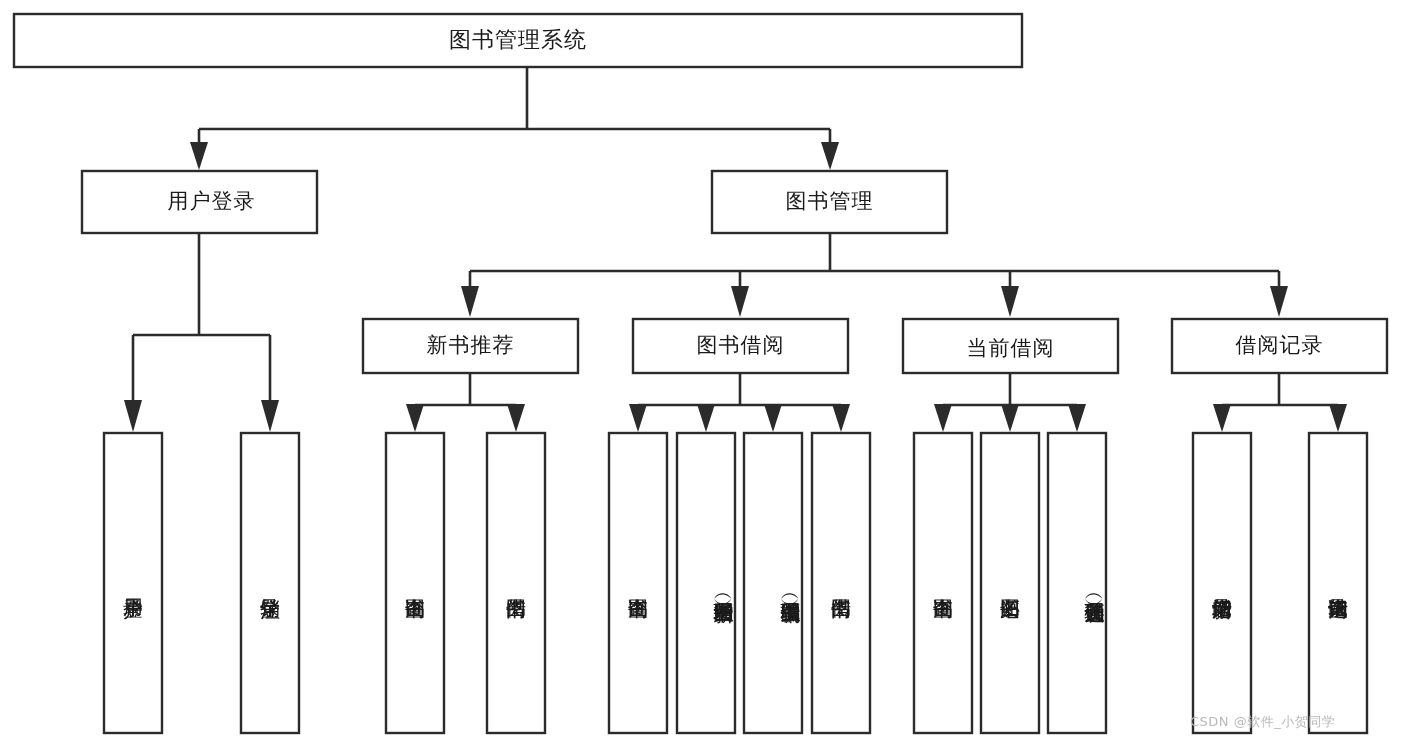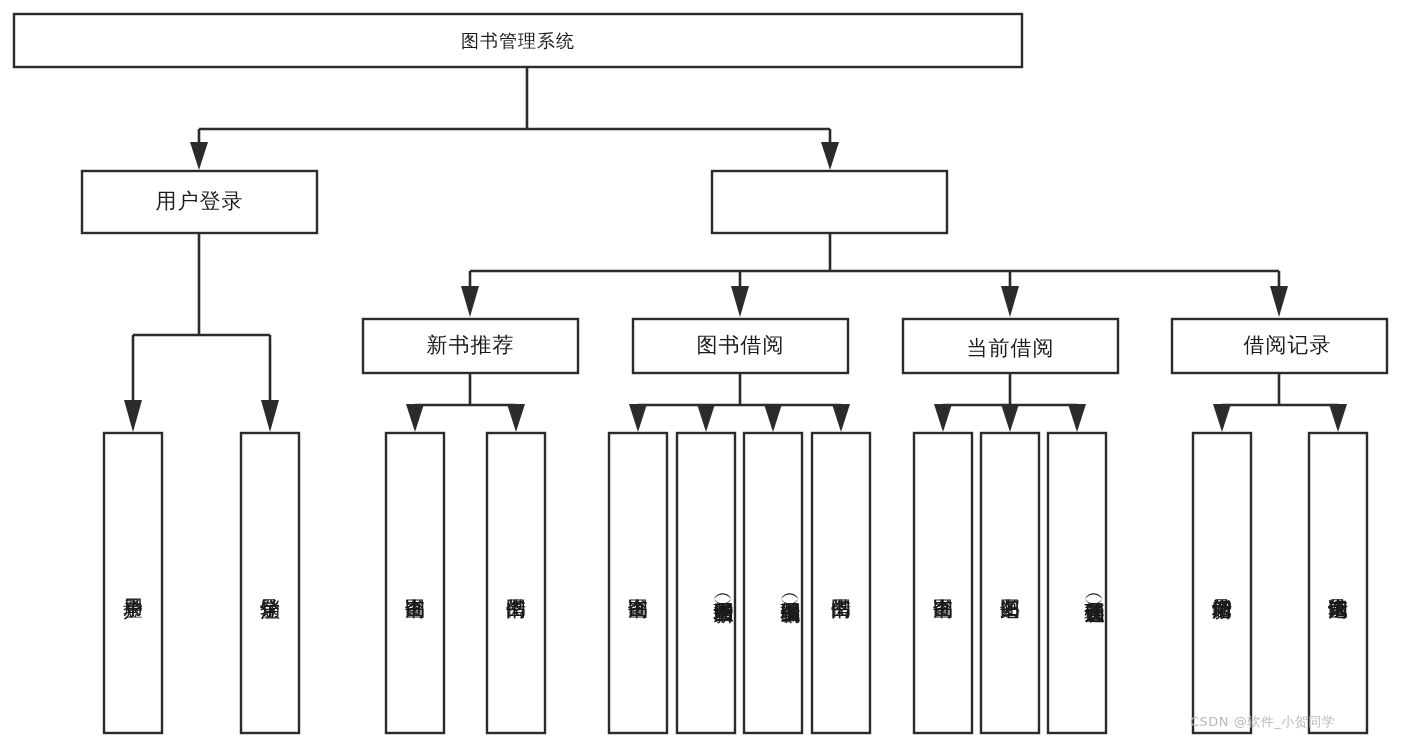--- a/index.html
+++ b/index.html
@@ -48,21 +48,21 @@
     align-items: center;
     justify-content: center;
     color: #1a1a1a;
     font-size: 21px;
     line-height: 1.2;
     letter-spacing: 1px;
     white-space: nowrap;
     pointer-events: none;
   }
   .h-label.title {
-    font-size: 18px;
+    font-size: 22px;
   }
   .v-label {
     position: absolute;
     display: flex;
     flex-direction: column;
     align-items: center;
     color: #1a1a1a;
     font-size: 20px;
     line-height: 1.16;
     letter-spacing: 0px;
@@ -193,26 +193,27 @@
     <rect class="box-rect" x="981" y="433" width="58" height="300"></rect>
     <rect class="box-rect" x="1048" y="433" width="58" height="300"></rect>
 
     <rect class="box-rect" x="1193" y="433" width="58" height="300"></rect>
     <rect class="box-rect" x="1309" y="433" width="58" height="300"></rect>
 
   </svg>
 
   <div class="h-label title" style="left:14px; top:14px; width:1008px; height:53px;">图书管理系统</div>
 
-  <div class="h-label" style="left:82px; top:171px; width:235px; height:62px;">用户登录</div>
+  <div class="h-label" style="left:94px; top:171px; width:235px; height:62px;">用户登录</div>
+  <div class="h-label" style="left:712px; top:171px; width:235px; height:62px;">图书管理</div>
 
   <div class="h-label" style="left:363px; top:319px; width:215px; height:54px;">新书推荐</div>
   <div class="h-label" style="left:633px; top:319px; width:215px; height:54px;">图书借阅</div>
   <div class="h-label" style="left:903px; top:319px; width:215px; height:60px;">当前借阅</div>
-  <div class="h-label" style="left:1172px; top:319px; width:215px; height:54px;padding-left:8px;">借阅记录</div>
+  <div class="h-label" style="left:1172px; top:319px; width:215px; height:54px;">借阅记录</div>
 
   <div class="v-label mid" style="left:104px; top:433px; width:58px; height:300px;">用户登录</div>
   <div class="v-label mid" style="left:241px; top:433px; width:58px; height:300px;">注销登录</div>
 
   <div class="v-label mid" style="left:386px; top:433px; width:58px; height:300px;">查询图书</div>
   <div class="v-label mid" style="left:487px; top:433px; width:58px; height:300px;">借阅图书</div>
 
   <div class="v-label mid" style="left:609px; top:433px; width:58px; height:300px;">查询图书</div>
   <div class="v-label top" style="left:677px; top:440px; width:58px; height:293px;">新增图书（管理员）</div>
   <div class="v-label top" style="left:744px; top:440px; width:58px; height:293px;">编辑图书（管理员）</div>

